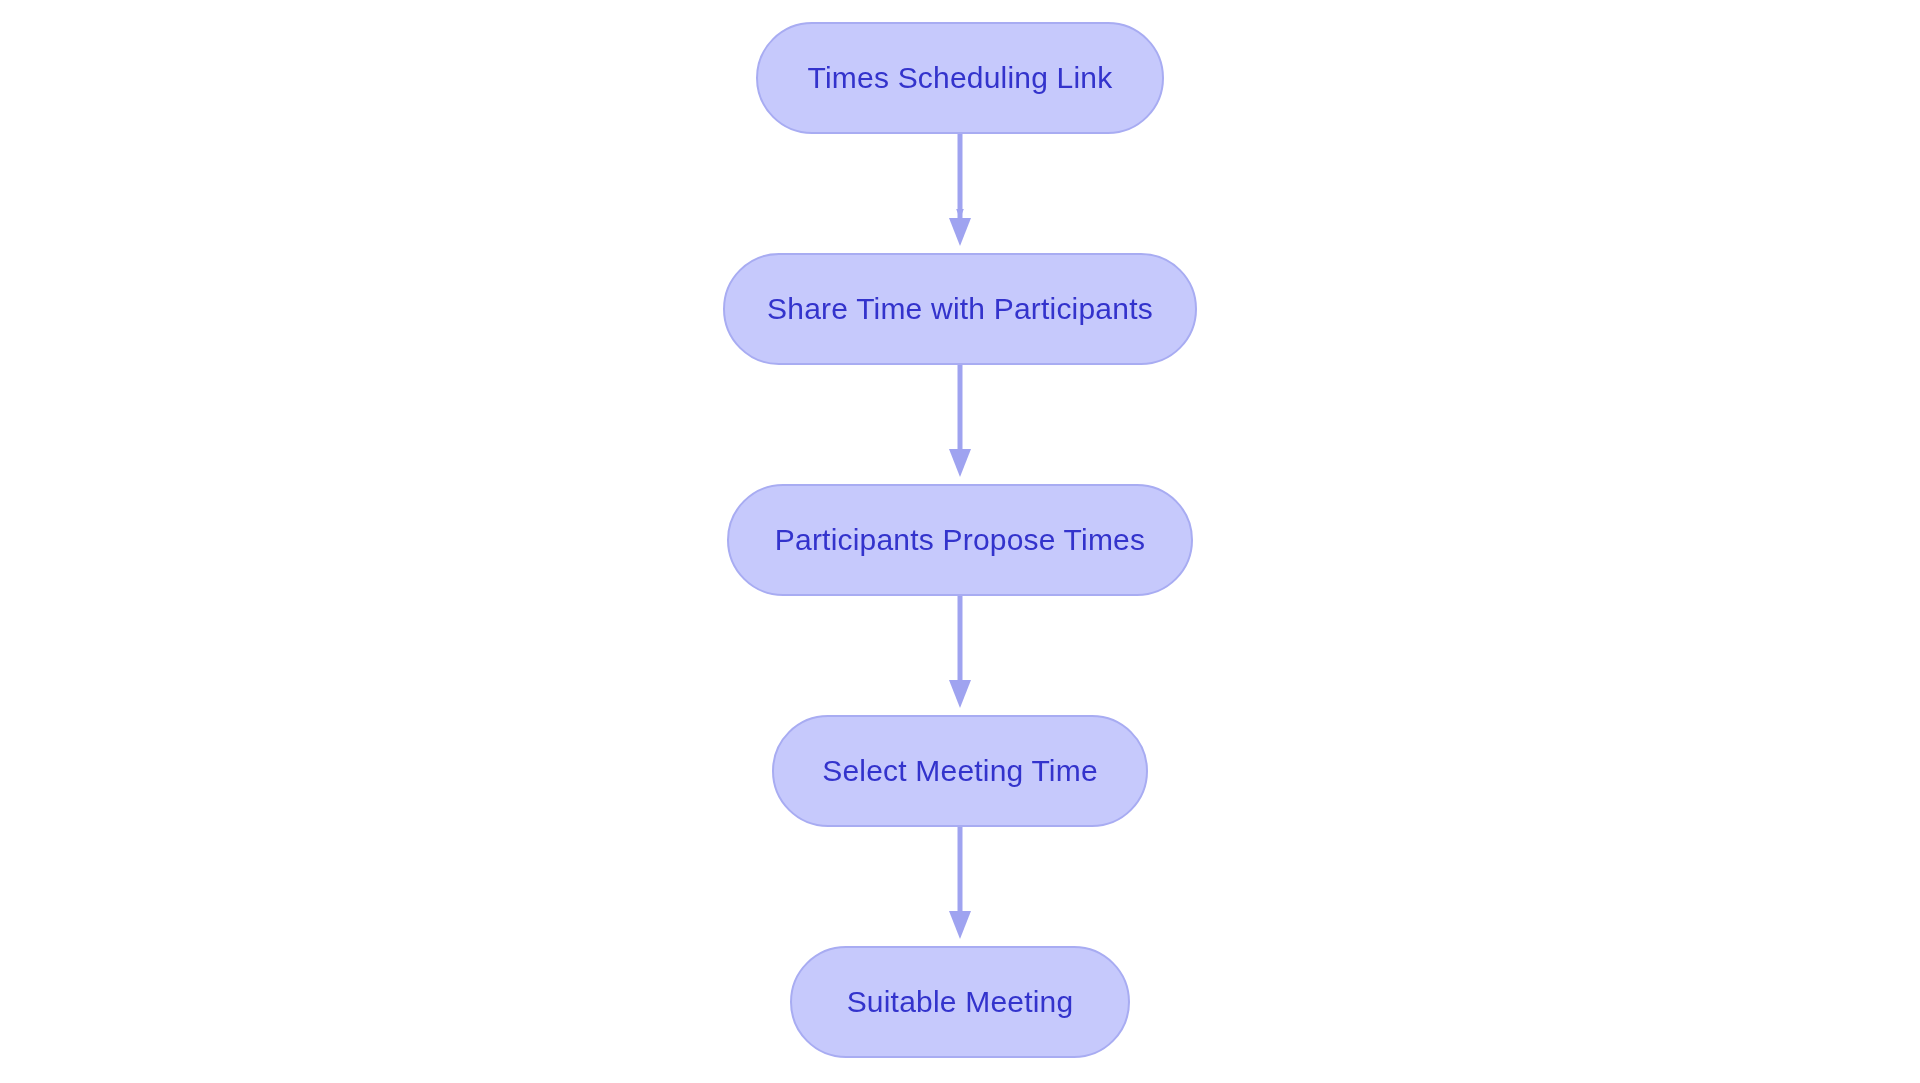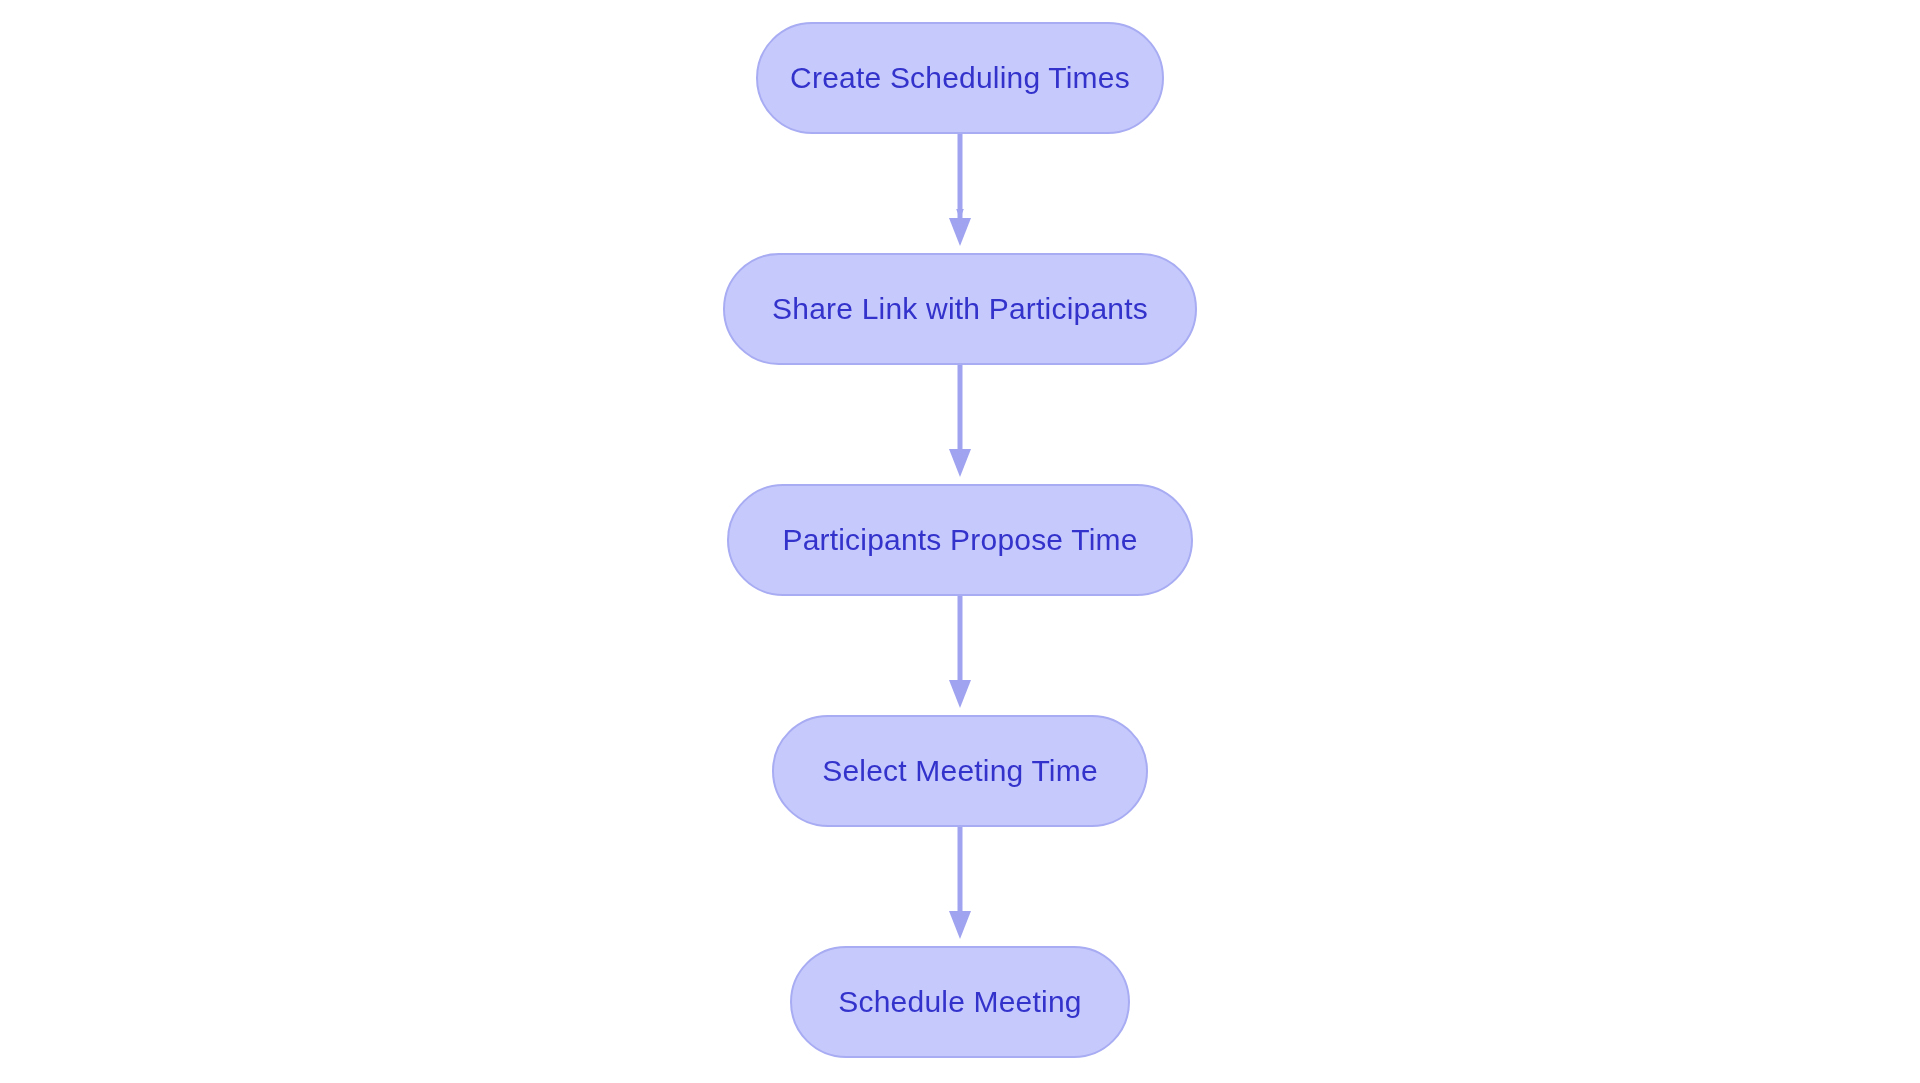--- a/index.html
+++ b/index.html
@@ -94,33 +94,33 @@
 
     <g>
       <line x1="960" y1="827" x2="960" y2="911" stroke="#9fa3f0" stroke-width="5"></line>
       <polygon points="949,911 971,911 960,939" fill="#9fa3f0"></polygon>
     </g>
   </svg>
 
   <div id="node-layer">
 
     <div class="flow-node" style="left:960px; top:22px; width:408px;">
-      <span class="flow-node-label">Create Scheduling Times</span>
+      <span class="flow-node-label">Times Scheduling Link</span>
     </div>
 
     <div class="flow-node" style="left:960px; top:253px; width:474px;">
-      <span class="flow-node-label">Share Link with Participants</span>
+      <span class="flow-node-label">Share Time with Participants</span>
     </div>
 
     <div class="flow-node" style="left:960px; top:484px; width:466px;">
-      <span class="flow-node-label">Participants Propose Time</span>
+      <span class="flow-node-label">Participants Propose Times</span>
     </div>
 
     <div class="flow-node" style="left:960px; top:715px; width:376px;">
       <span class="flow-node-label">Select Meeting Time</span>
     </div>
 
     <div class="flow-node" style="left:960px; top:946px; width:340px;">
-      <span class="flow-node-label">Schedule Meeting</span>
+      <span class="flow-node-label">Suitable Meeting</span>
     </div>
 
   </div>
 </div>
 
 </body></html>

